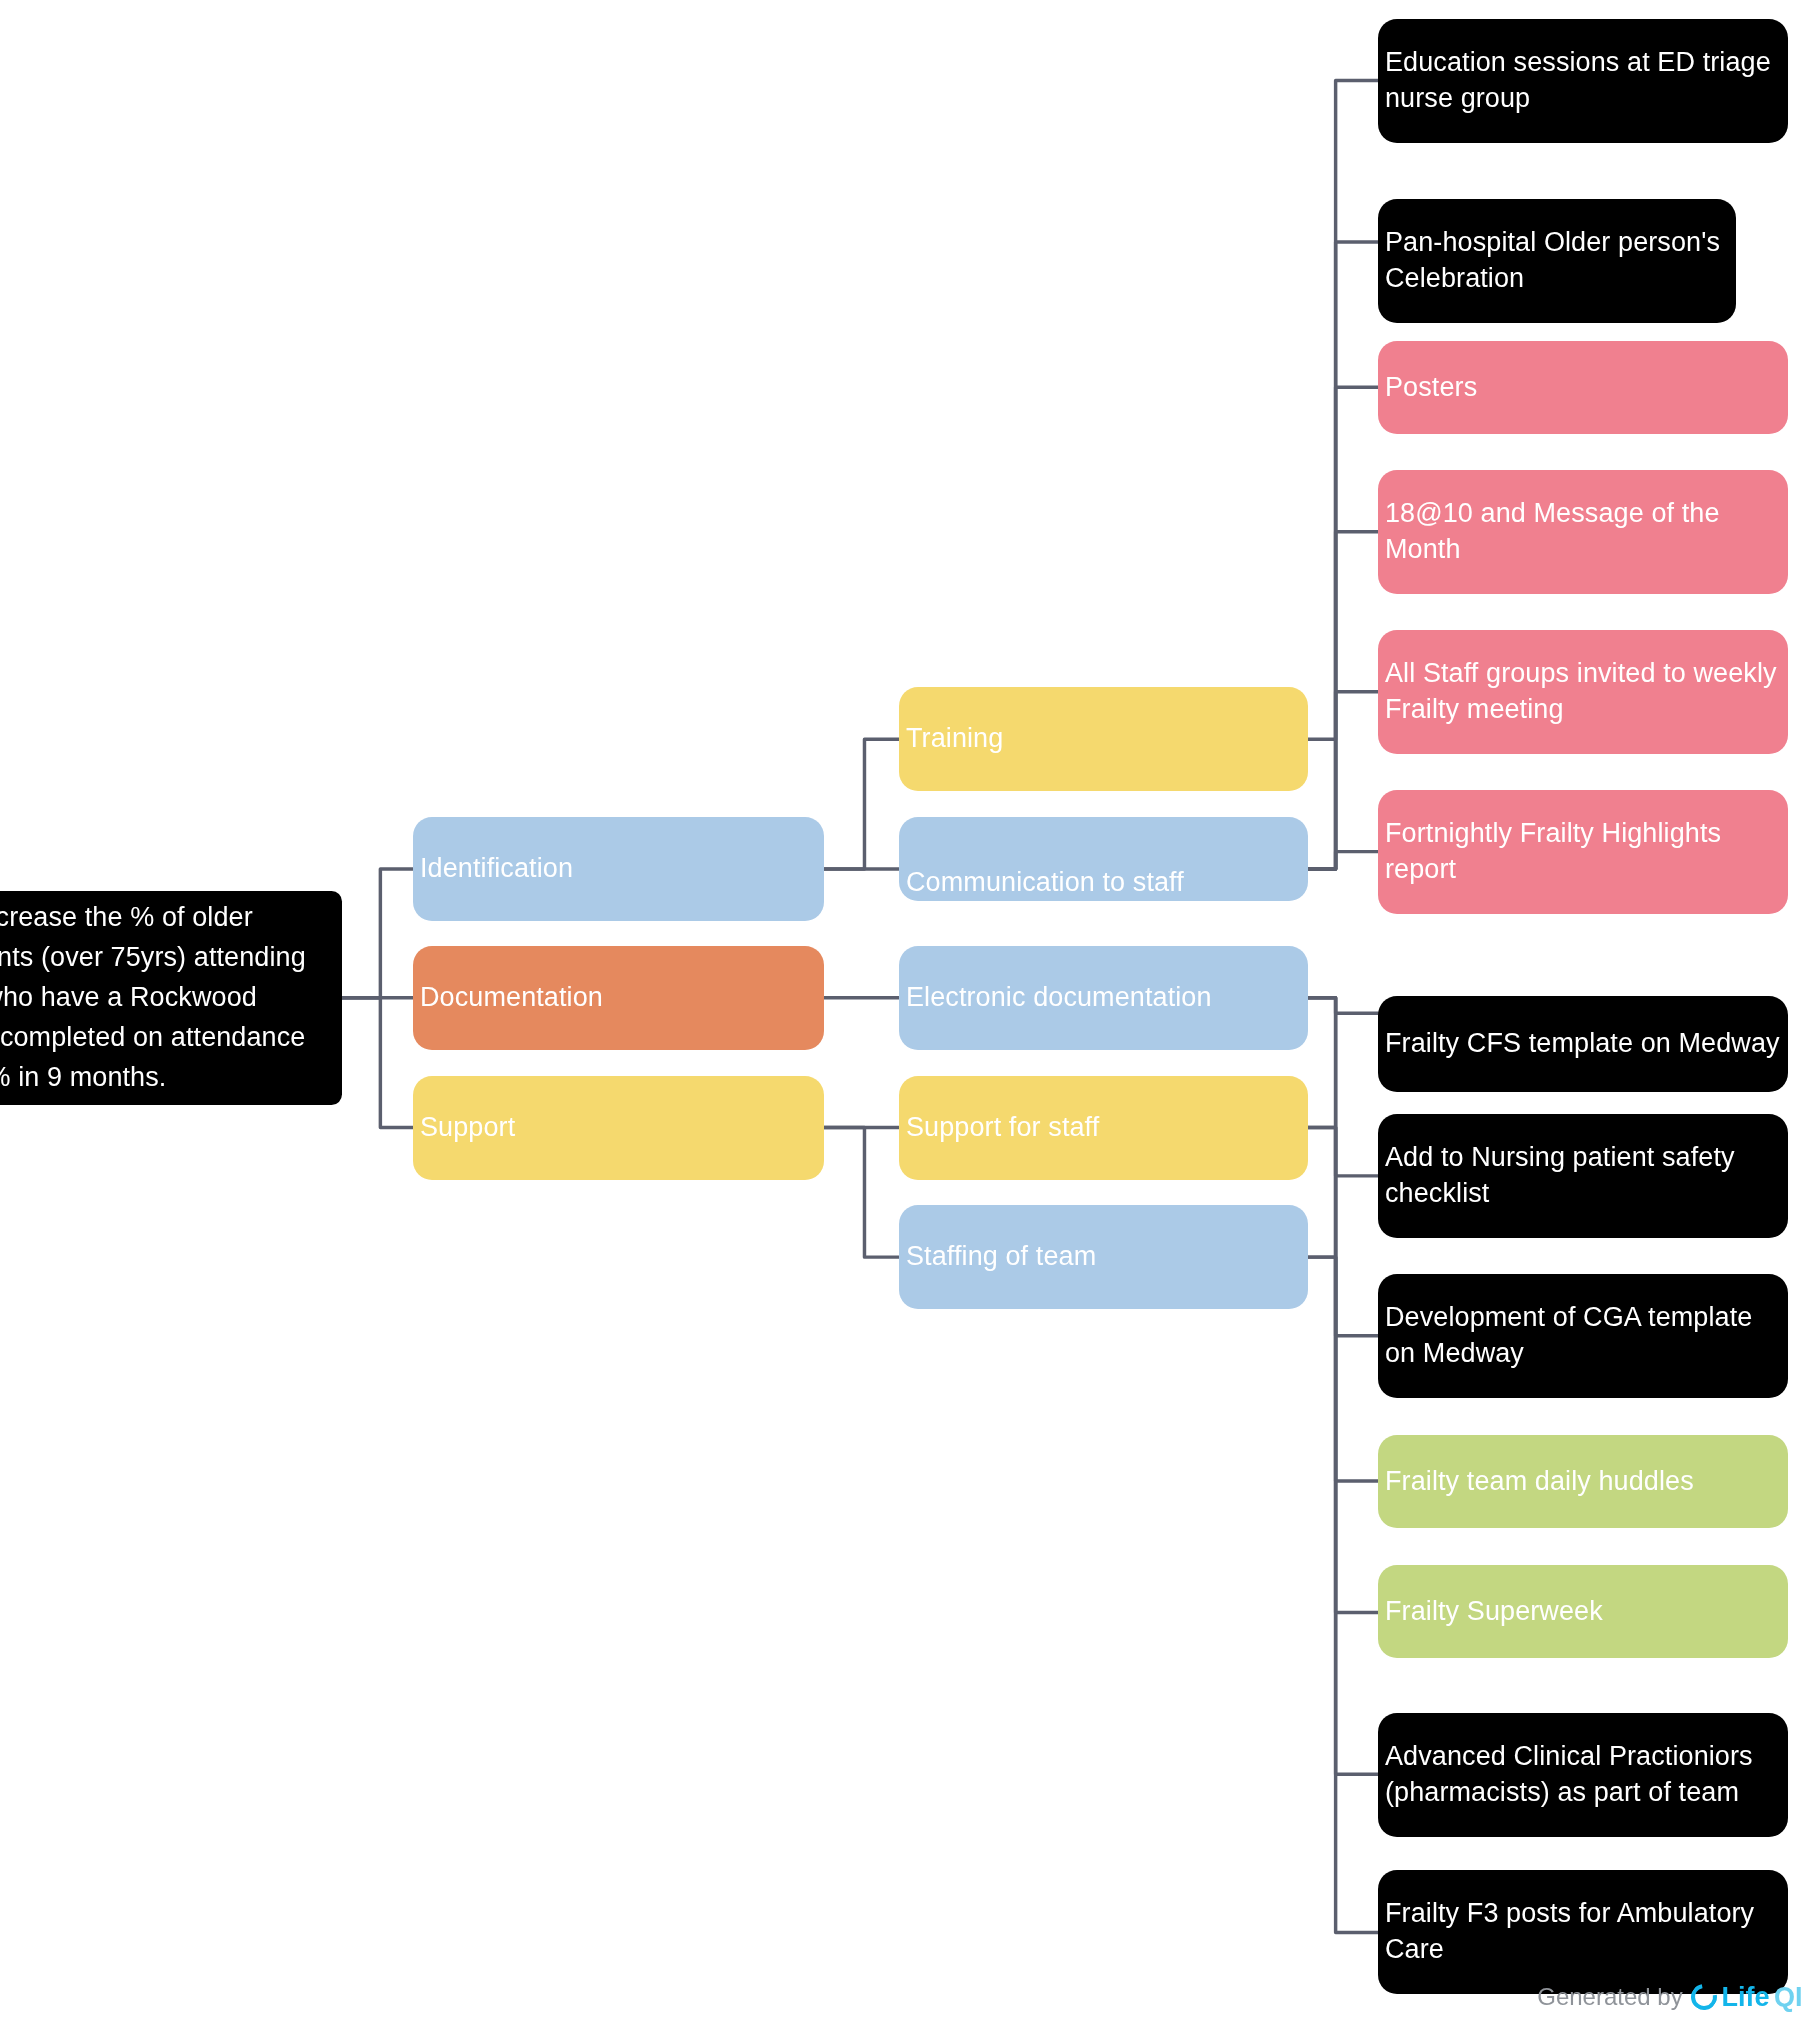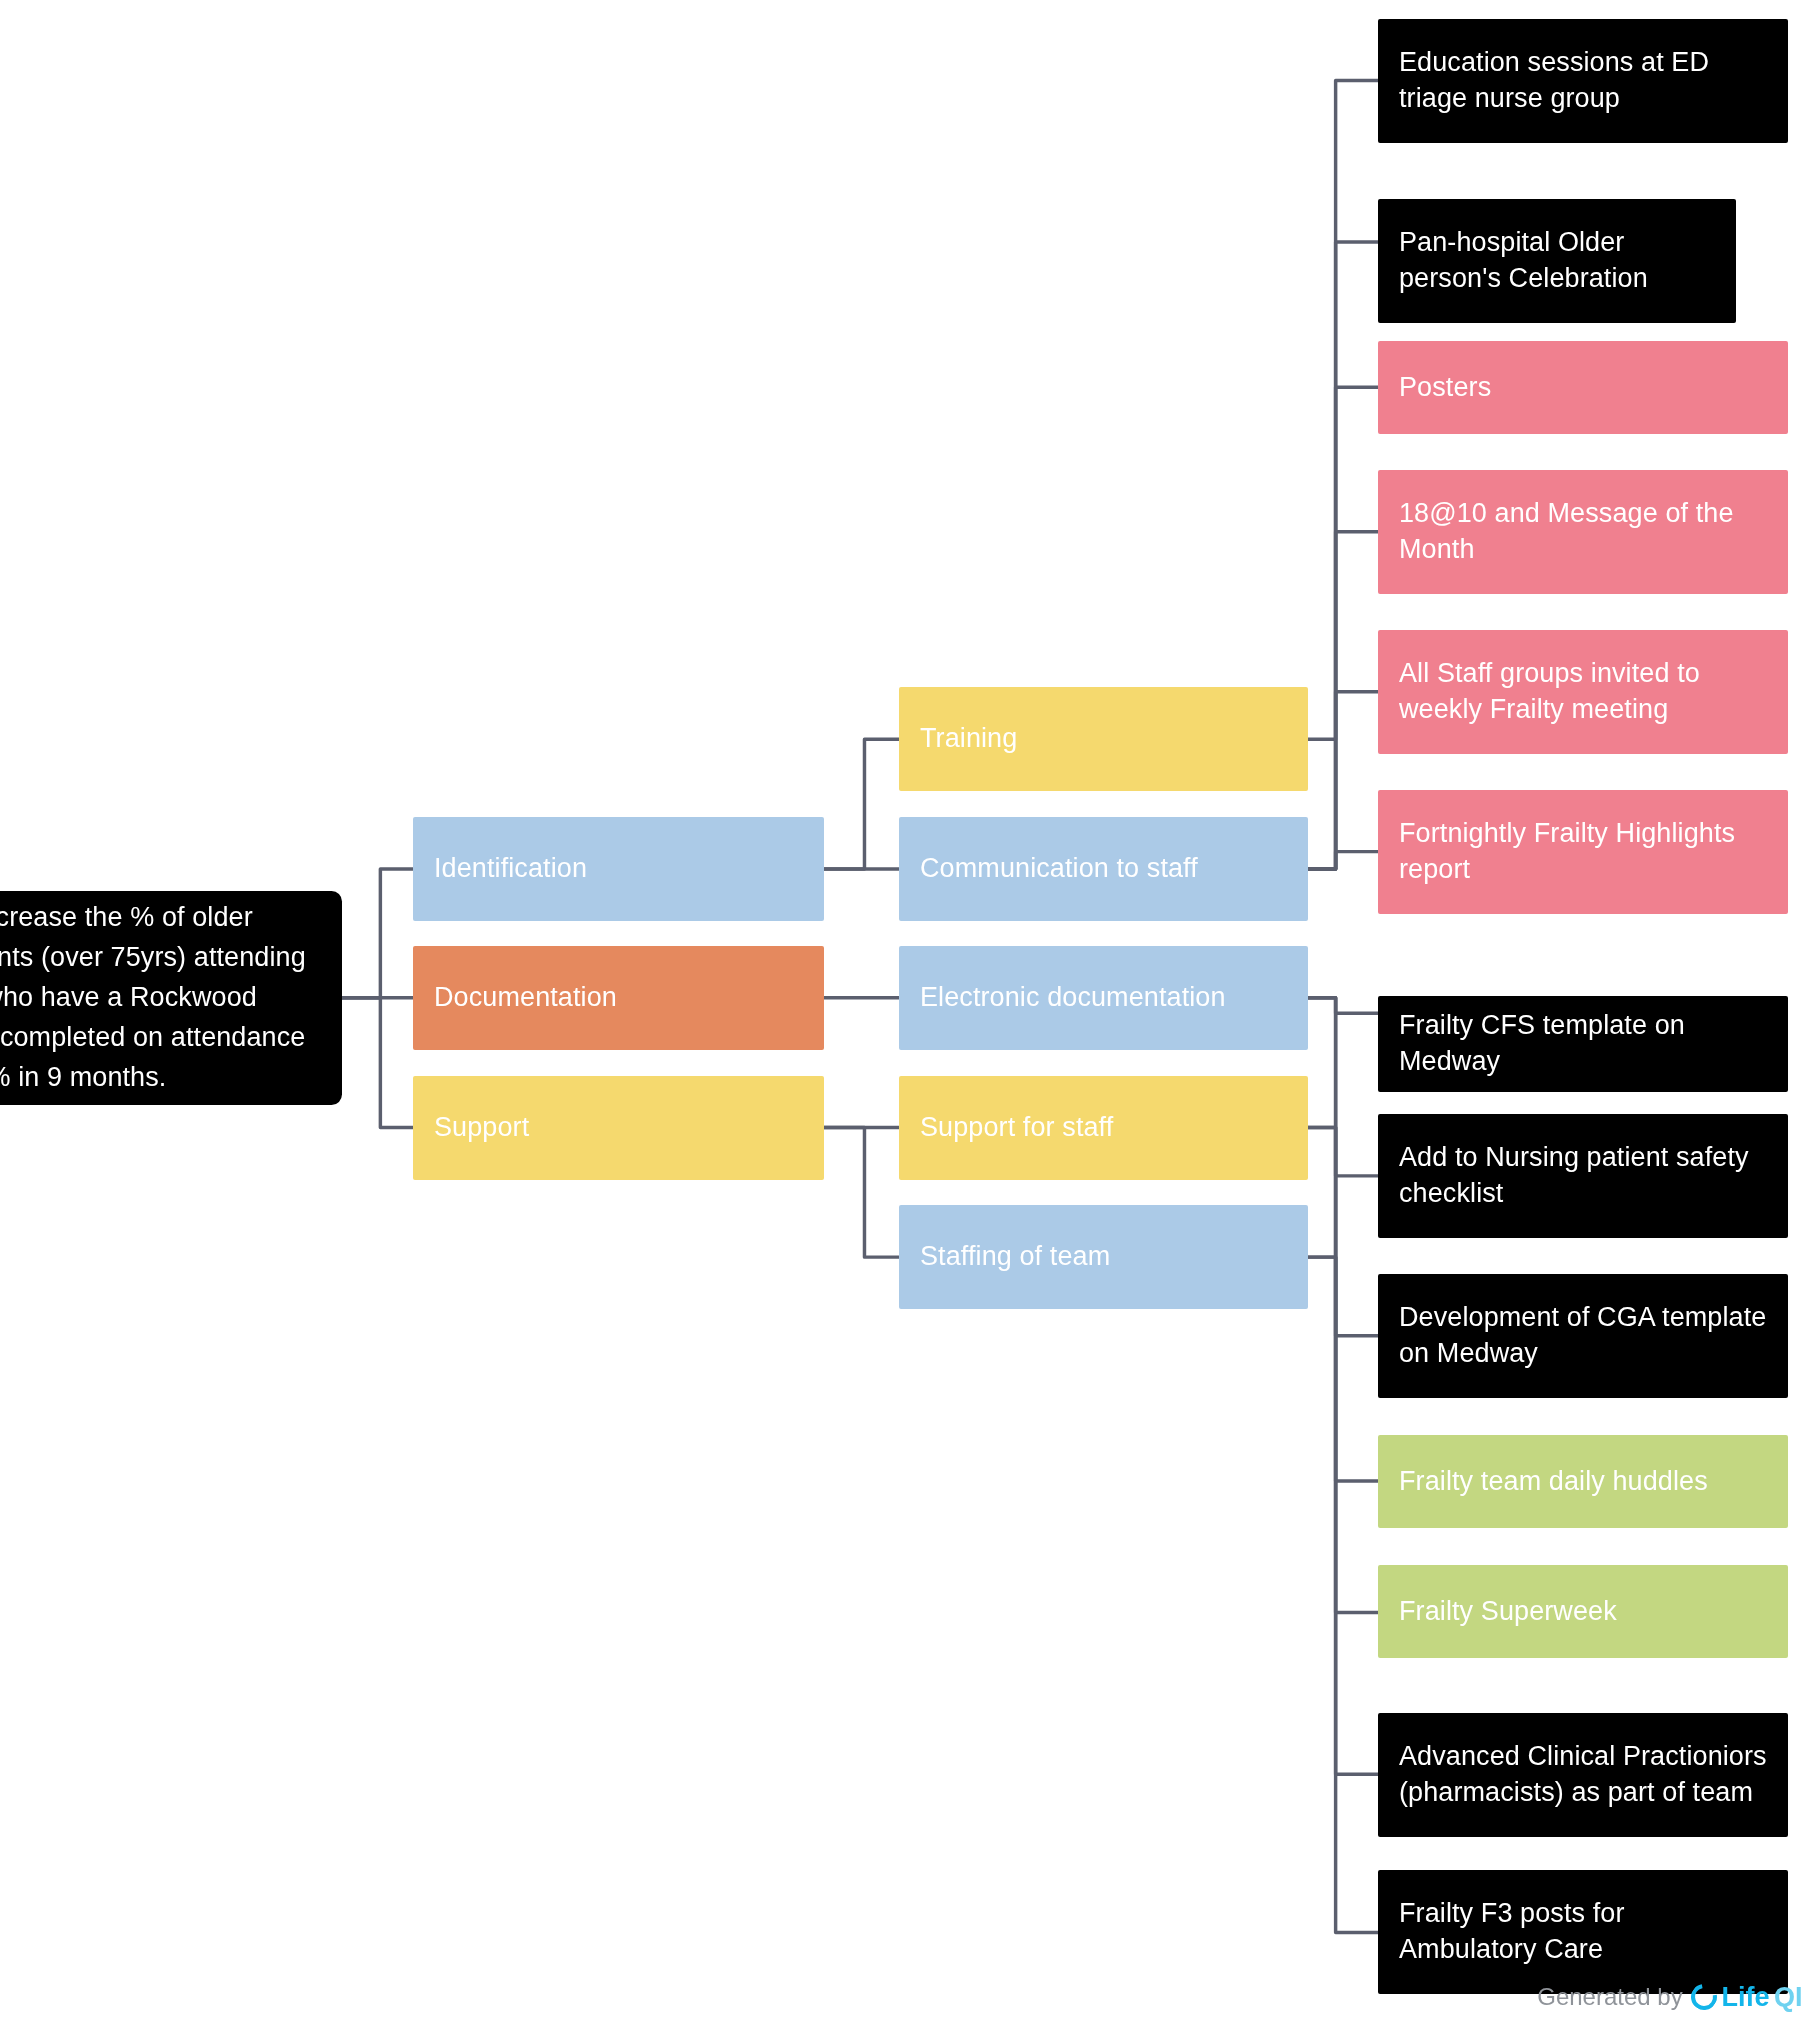--- a/index.html
+++ b/index.html
@@ -21,24 +21,24 @@
     position: absolute;
     left: 0;
     top: 0;
     width: 1818px;
     height: 2018px;
     pointer-events: none;
   }
   .node {
     position: absolute;
     box-sizing: border-box;
-    border-radius: 2px;
+    border-radius: 19px;
     display: flex;
     align-items: center;
-    padding: 0 21px;
+    padding: 0 7px;
     color: #ffffff;
     font-size: 27px;
     line-height: 1.32;
     letter-spacing: 0.1px;
     z-index: 3;
   }
   .node.dark {
     background: #000000;
     color: #ffffff;
   }
@@ -147,21 +147,21 @@
   <div class="node orange" style="left:413px; top:946px; width:411px; height:104px;">
     <span class="node-text">Documentation</span>
   </div>
   <div class="node yellow" style="left:413px; top:1076px; width:411px; height:104px;">
     <span class="node-text">Support</span>
   </div>
 
   <div class="node yellow" style="left:899px; top:687px; width:409px; height:104px;">
     <span class="node-text">Training</span>
   </div>
-  <div class="node blue" style="left:899px; top:817px; width:409px; height:104px;">
+  <div class="node blue" style="left:899px; top:817px; width:409px; height:84px;align-items:flex-end;">
     <span class="node-text">Communication to staff</span>
   </div>
   <div class="node blue" style="left:899px; top:946px; width:409px; height:104px;">
     <span class="node-text">Electronic documentation</span>
   </div>
   <div class="node yellow" style="left:899px; top:1076px; width:409px; height:104px;">
     <span class="node-text">Support for staff</span>
   </div>
   <div class="node blue" style="left:899px; top:1205px; width:409px; height:104px;">
     <span class="node-text">Staffing of team</span>

